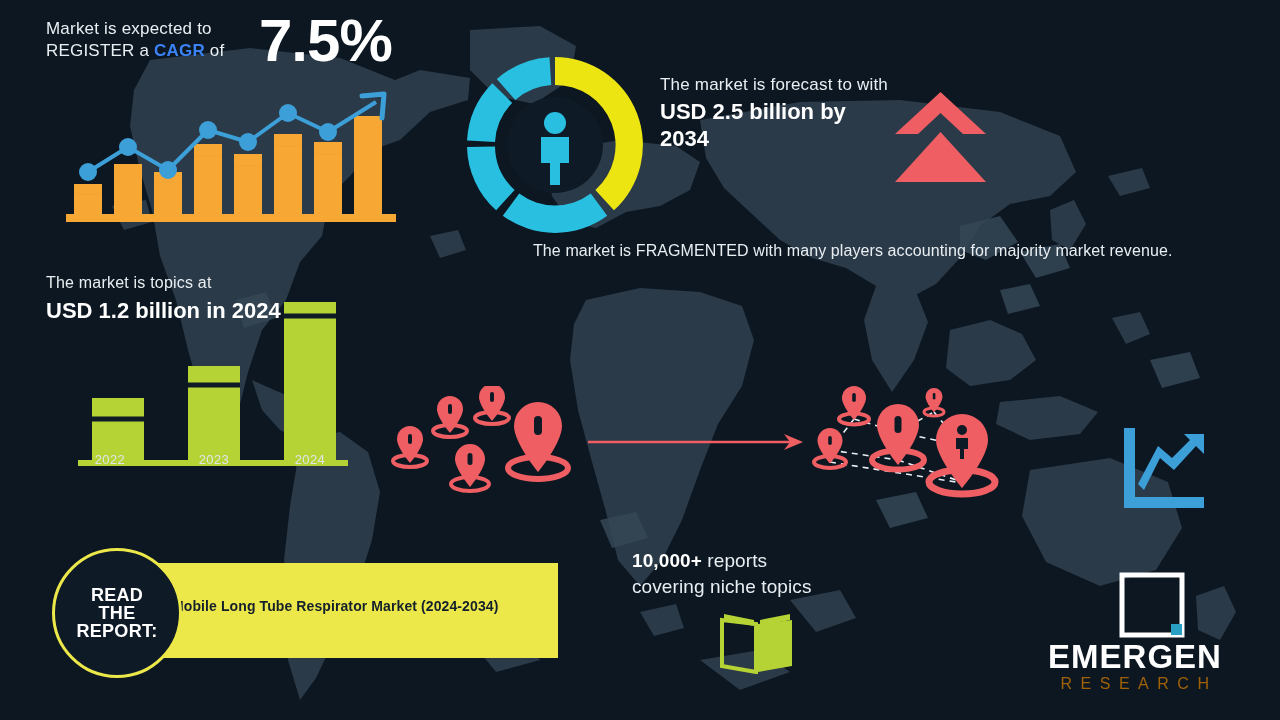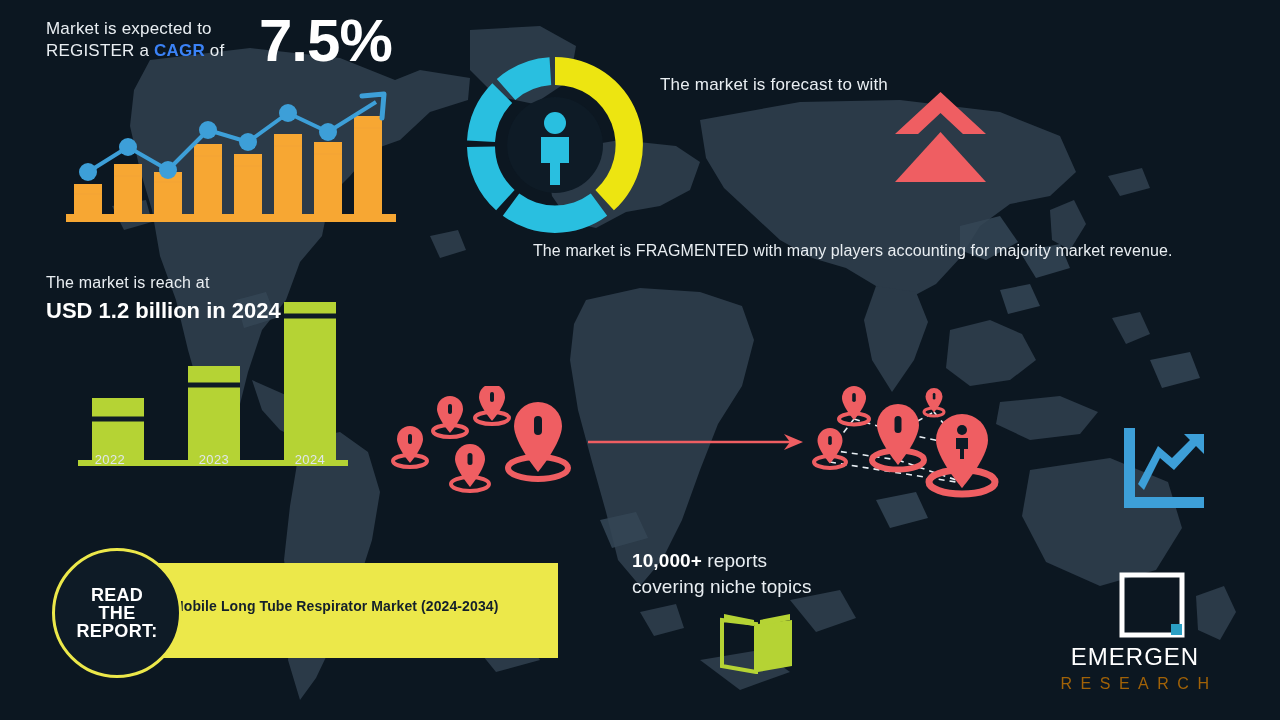--- a/index.html
+++ b/index.html
@@ -96,21 +96,21 @@
   #reports-block{left:632px;top:548px;width:300px;}
   #reports-text{color:#e9eef2;font-size:19px;line-height:26px;letter-spacing:.1px;}
   #reports-text .b{font-weight:bold;color:#ffffff;}
   #book-icon{left:718px;top:612px;width:78px;height:62px;}
 
   
   #logo{left:1020px;top:572px;width:230px;height:128px;}
   #logo-mark{position:absolute;left:99px;top:0;width:66px;height:66px;}
   #logo-emergen{
     position:absolute;left:0;top:68px;width:230px;text-align:center;
-    color:#ffffff;font-size:24px;font-weight:normal;letter-spacing:1px;line-height:34px;
+    color:#ffffff;font-size:33px;font-weight:bold;letter-spacing:1px;line-height:34px;
   }
   #logo-research{
     position:absolute;left:0;top:104px;width:230px;text-align:center;
     color:#a16207;font-size:16px;letter-spacing:8.5px;line-height:16px;
     padding-left:8px;box-sizing:border-box;
   }
 </style>
 </head>
 <body>
 
@@ -225,31 +225,32 @@
 
       <circle cx="0" cy="0" r="48" fill="#0e1b26"></circle>
 
       <circle cx="0" cy="-22" r="11" fill="#29bfe0"></circle>
       <path d="M-14 -8 h28 v26 h-9 v22 h-10 v-22 h-9 Z" fill="#29bfe0"></path>
     </g>
   </svg>
 
   <div id="forecast-block" class="layer">
     <div id="forecast-lead">The market is forecast to with</div>
+    <div id="forecast-value">USD 2.5 billion by 2034</div>
   </div>
 
   <svg id="chevrons" class="layer" viewBox="0 0 95 98">
     <path d="M47.5 4 L93 46 L70 46 L47.5 25 L25 46 L2 46 Z" fill="#ef5e62"></path>
     <path d="M47.5 44 L93 94 L2 94 Z" fill="#ef5e62"></path>
   </svg>
 
   <div id="fragmented" class="layer">The market is FRAGMENTED with many players accounting for majority market revenue.</div>
 
   <div id="valued-block" class="layer">
-    <div id="valued-lead">The market is reach at</div>
+    <div id="valued-lead">The market is topics at</div>
     <div id="valued-value">USD 1.2 billion in 2024</div>
   </div>
 
   <svg id="green-chart" class="layer" viewBox="0 0 270 180">
     <g fill="#b5d334">
       <rect x="14" y="108" width="52" height="64"></rect>
       <rect x="110" y="76" width="52" height="96"></rect>
       <rect x="206" y="12" width="52" height="160"></rect>
       <rect x="0" y="170" width="270" height="6"></rect>
     </g>

